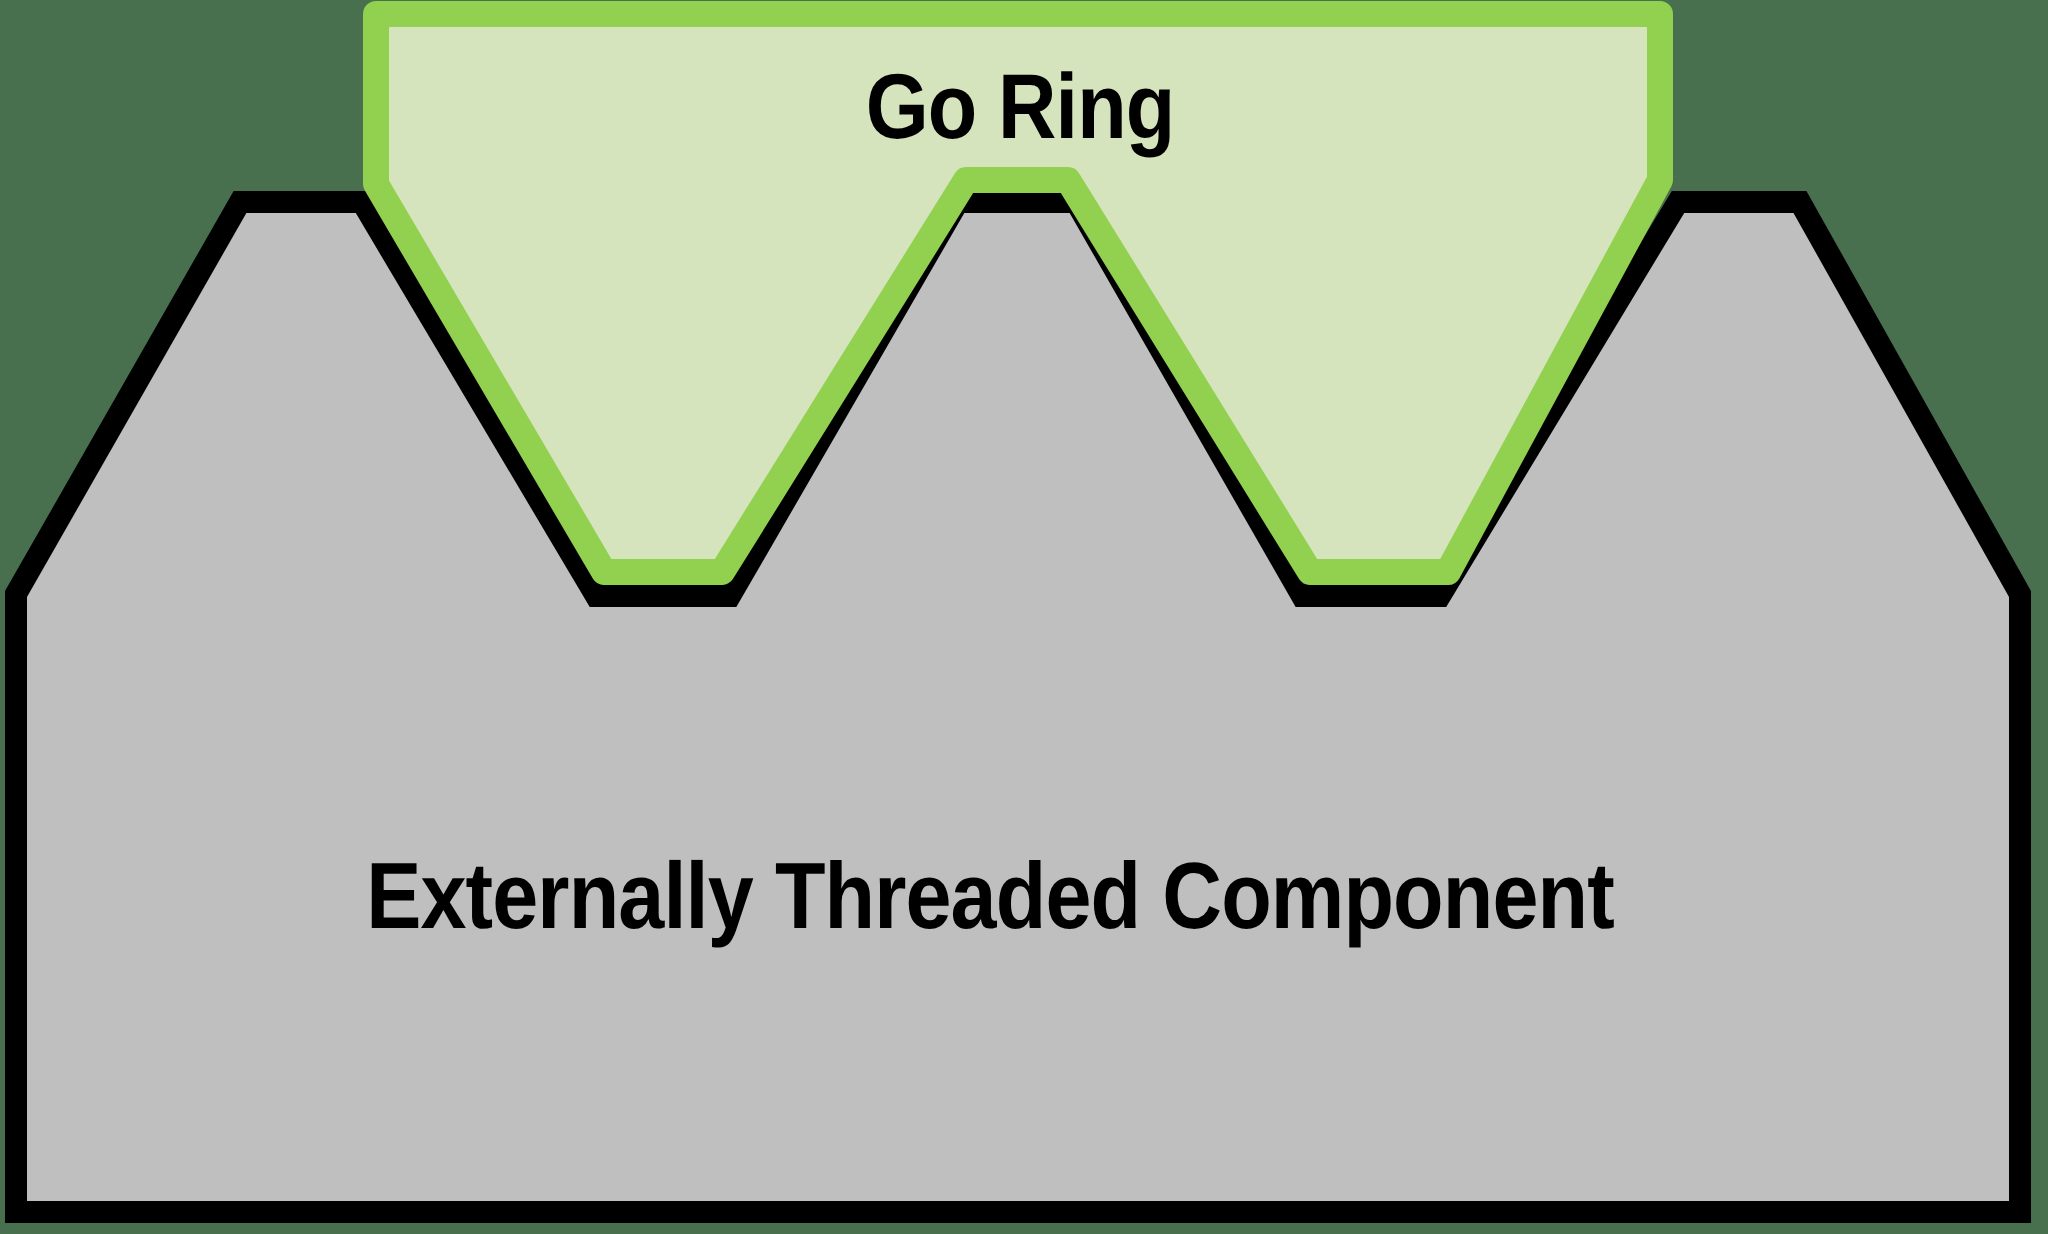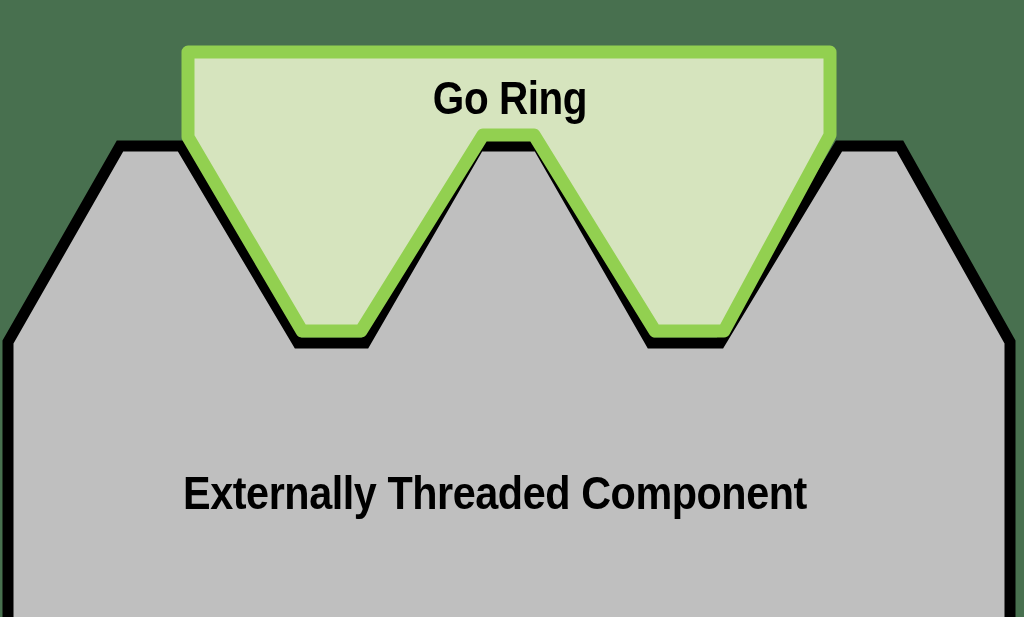--- a/index.html
+++ b/index.html
@@ -13,21 +13,20 @@
   html,body{margin:0;padding:0;}
   body{
     background:var(--background);
     font-family:"Liberation Sans", sans-serif;
     width:1024px;height:617px;overflow:hidden;
   }
   .stage{
     position:relative;
     width:1024px;height:477px;
     background:var(--background);
-    margin-top:45px;
   }
   .stage svg{position:absolute;left:0;top:0;display:block;}
   .component-shape{
     fill:var(--component-fill);
     stroke:var(--component-outline);
     stroke-width:11;
     stroke-linejoin:miter;
   }
   .ring-shape{
     fill:var(--ring-fill);

